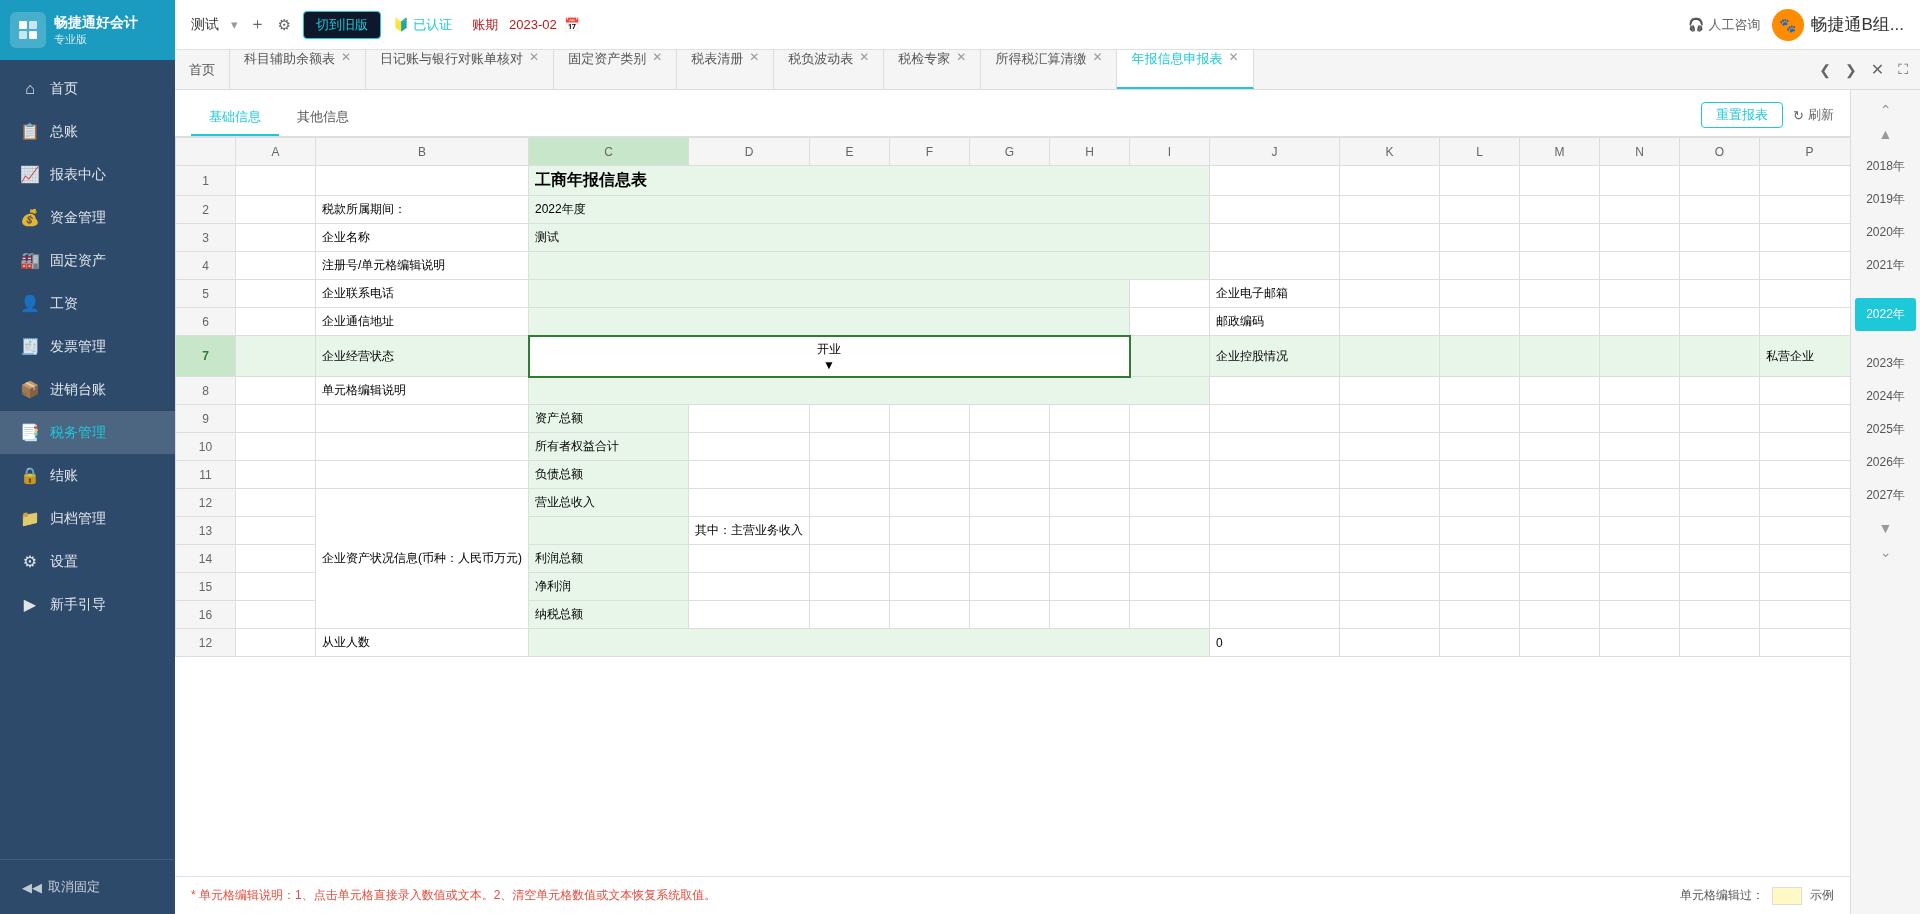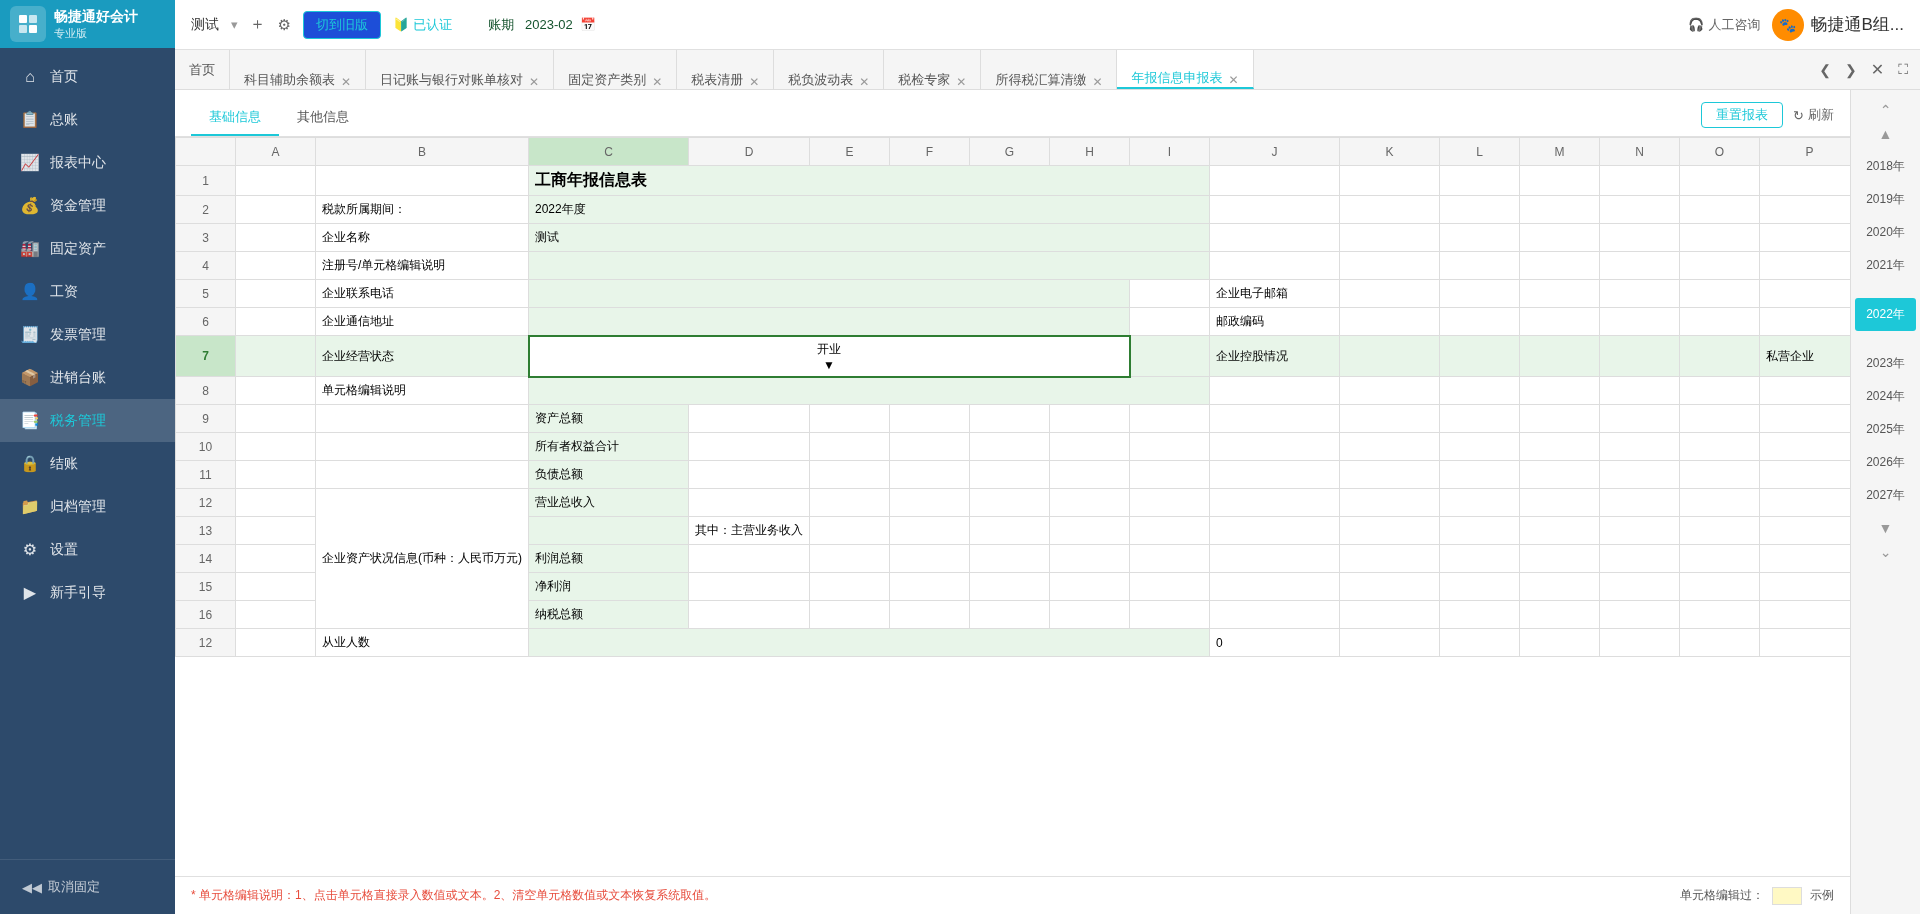--- a/index.html
+++ b/index.html
@@ -14,21 +14,21 @@
       flex-direction: column;
       height: 100%;
       color: #fff;
     }
     .sidebar-logo {
       background: #1a9bbf;
       padding: 12px 10px;
       display: flex;
       align-items: center;
       gap: 8px;
-      height: 48px;
+      height: 60px;
     }
     .sidebar-logo-icon {
       width: 36px;
       height: 36px;
       background: rgba(255,255,255,0.2);
       border-radius: 6px;
       display: flex; align-items: center; justify-content: center;
       font-size: 16px;
     }
     .sidebar-logo-text { font-size: 14px; font-weight: bold; line-height: 1.3; }
@@ -72,52 +72,52 @@
       padding: 0 16px;
       gap: 12px;
     }
     .topbar-title { font-size: 14px; color: #333; }
     .topbar-arrow { color: #999; cursor: pointer; }
     .topbar-plus { color: #666; cursor: pointer; font-size: 16px; }
     .topbar-gear { color: #666; cursor: pointer; font-size: 15px; }
     .topbar-switch-btn {
       border: 1px solid #1dc8d8;
       color: #1dc8d8;
-      background: #1d4ed8;
+      background: #0f172a;
       padding: 4px 12px;
       border-radius: 4px;
       cursor: pointer;
       font-size: 13px;
     }
     .topbar-certified {
       display: flex; align-items: center; gap: 4px;
       color: #1dc8d8; font-size: 13px;
     }
-    .topbar-period { color: #14532d; font-size: 13px; margin-left: 24px; }
+    .topbar-period { color: #b91c1c; font-size: 13px; margin-left: 8px; }
     .topbar-spacer { flex: 1; }
     .topbar-service { display: flex; align-items: center; gap: 4px; color: #666; font-size: 13px; cursor: pointer; }
     .topbar-user { display: flex; align-items: center; gap: 6px; cursor: pointer; }
     .topbar-avatar {
       width: 32px; height: 32px; border-radius: 50%;
       background: #ff8c00; display: flex; align-items: center; justify-content: center;
       font-size: 14px; color: #fff;
     }
     .topbar-username { font-size: 17px; color: #333; }
 
     
     .tabbar {
       background: #f5f5f5;
       border-bottom: 1px solid #ddd;
       display: flex;
       align-items: center;
       height: 40px;
       overflow: hidden;
     }
     .tab-item {
-      display: flex; align-items: flex-end; gap: 4px;
+      display: flex; align-items: flex-start; gap: 4px;
       padding: 0 14px;
       height: 100%;
       font-size: 13px;
       color: #555;
       cursor: pointer;
       white-space: nowrap;
       border-right: 1px solid #ddd;
       position: relative;
     }
     .tab-item.active {

